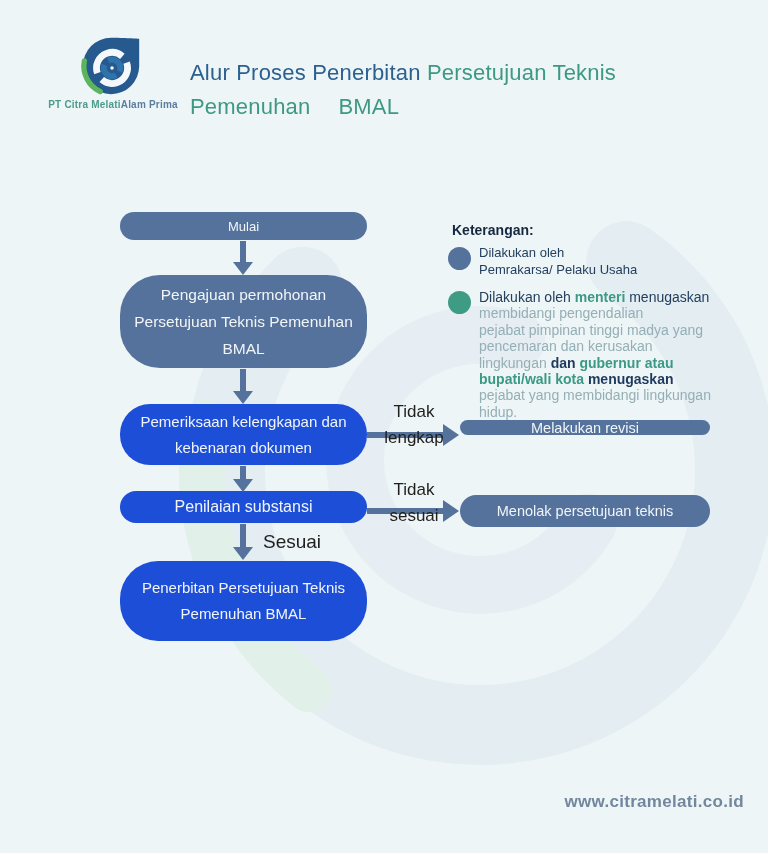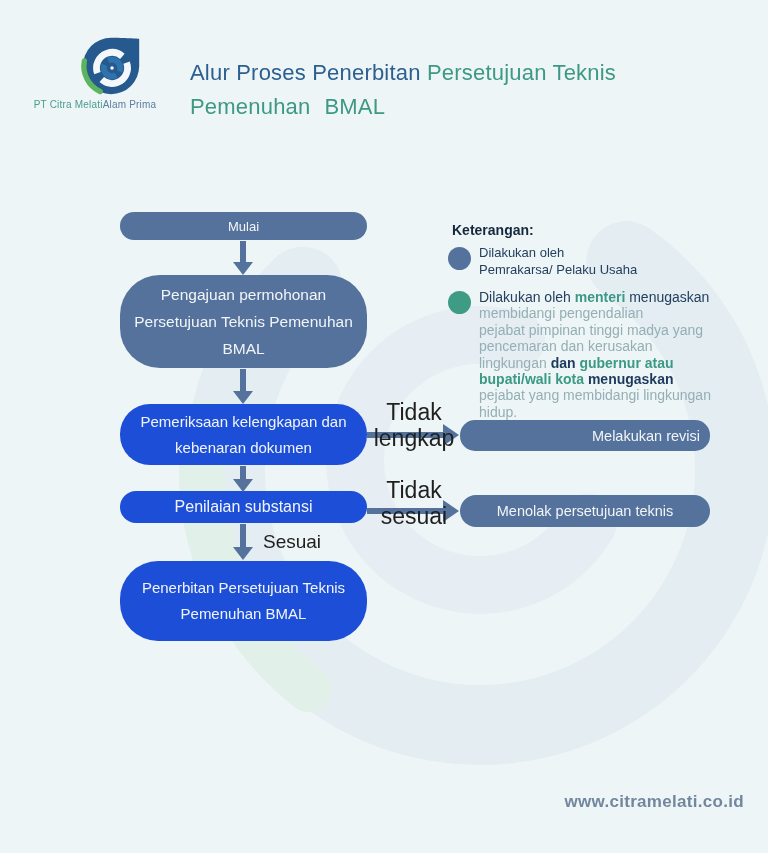--- a/index.html
+++ b/index.html
@@ -5,49 +5,49 @@
   html,body{margin:0;padding:0;}
   .page{
     position:relative;width:768px;height:853px;overflow:hidden;
     background:#eef5f7;
     font-family:"Liberation Sans", sans-serif;
   }
   .abs{position:absolute;}
   
   .watermark{left:0;top:0;pointer-events:none;}
   
-  .logo-label{left:12px;top:99px;width:166px;text-align:center;font-size:10px;letter-spacing:.2px;}
+  .logo-label{left:30px;top:99px;width:166px;text-align:center;font-size:10px;letter-spacing:.2px;font-weight:bold;}
   .logo-label .l-teal{color:#4a9c8d;}
   .logo-label .l-blue{color:#5b7da0;}
   .page-title{left:190px;top:56px;width:560px;font-size:22px;font-weight:400;line-height:34px;letter-spacing:.2px;}
   .t-navy{color:#2c608f;}
   .t-teal{color:#3d9884;}
-  .title-gap{margin-left:14px;}
+  .title-gap{margin-left:28px;}
   
   .node{
     left:120px;width:247px;display:flex;align-items:center;justify-content:center;
     text-align:center;color:#f1f5f8;box-sizing:border-box;padding:0 10px;
   }
   .node.blue{background:#54729b;}
   .node.teal{background:#1d4ed8;}
   .n-start{top:212px;height:28px;border-radius:14px;font-size:13px;}
   .n-submission{top:275px;height:93px;border-radius:40px;font-size:15.5px;line-height:27px;}
   .n-check{top:404px;height:61px;border-radius:30px;font-size:15px;line-height:26px;}
   .n-assess{top:491px;height:32px;border-radius:16px;font-size:16px;}
   .n-issue{top:561px;height:80px;border-radius:38px;font-size:15px;line-height:26px;}
   .node.right{left:460px;width:250px;}
-  .n-revise{top:420px;height:31px;border-radius:15px;font-size:14.5px;justify-content:flex-end;}
+  .n-revise{top:420px;height:15px;border-radius:15px;font-size:14.5px;}
   .n-reject{top:495px;height:32px;border-radius:16px;font-size:14.5px;}
   
   .stem-v{width:6px;background:#54729b;}
   .stem-h{height:6px;background:#54729b;}
   .head-down{width:0;height:0;border-left:10px solid transparent;border-right:10px solid transparent;border-top:13px solid #54729b;}
   .head-right{width:0;height:0;border-top:11px solid transparent;border-bottom:11px solid transparent;border-left:16px solid #54729b;}
   
-  .edge-label{width:92px;text-align:center;font-size:23px;line-height:26px;color:#1f1f1d;z-index:5;}
+  .edge-label{width:92px;text-align:center;font-size:17px;line-height:26px;color:#1f1f1d;z-index:5;}
   .el-1{left:368px;top:399px;}
   .el-2{left:368px;top:477px;}
   .el-3{left:263px;top:531px;font-size:19px;color:#1f1f1d;z-index:5;}
   
   .legend-header{left:452px;top:222px;font-size:14px;font-weight:700;color:#14283f;}
   .dot{width:23px;height:23px;border-radius:50%;}
   .dot.blue{background:#54729b;}
   .dot.teal{background:#3e9b84;}
   .d-1{left:448px;top:247px;}
   .d-2{left:448px;top:291px;}

